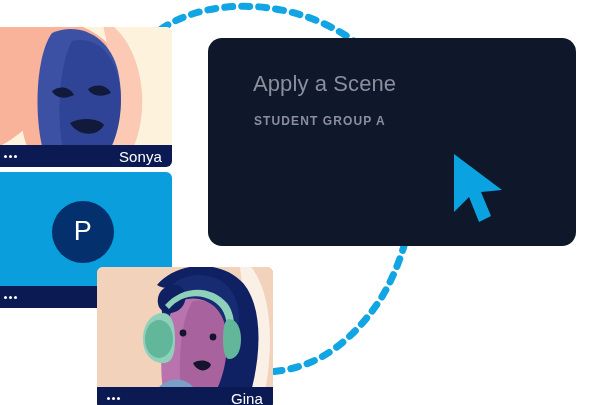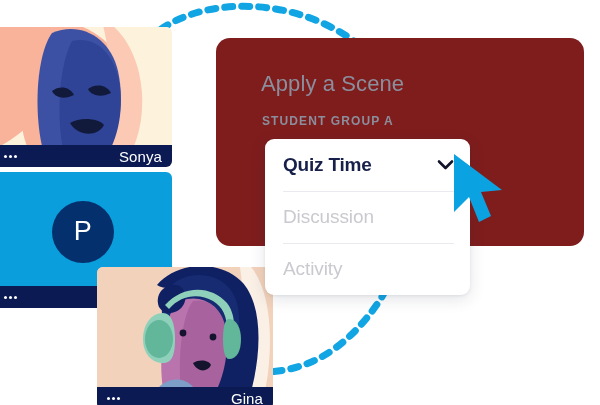--- a/index.html
+++ b/index.html
@@ -95,23 +95,23 @@
     display: flex;
     align-items: center;
     justify-content: center;
     font-size: 27px;
     letter-spacing: .5px;
   }
 
   
   #scene-panel {
     position: absolute;
-    left: 216px; top: 38px;
+    left: 208px; top: 38px;
     width: 368px; height: 208px;
-    background: #7f1d1d;
+    background: #0f172a;
     border-radius: 14px;
   }
   #panel-title {
     position: absolute;
     left: 45px; top: 33px;
     font-size: 22px;
     color: #8b8e9c;
     letter-spacing: .1px;
   }
   #panel-subtitle {
@@ -249,32 +249,18 @@
         </span>
       <span class="tile-name">Gina</span>
     </div>
   </div>
 
   <div id="scene-panel">
     <div id="panel-title">Apply a Scene</div>
     <div id="panel-subtitle">STUDENT GROUP A</div>
   </div>
 
-  <div id="scene-dropdown">
-    <div class="dd-option selected">
-      <span>Quiz Time</span>
-      <svg class="chev" viewBox="0 0 17 11">
-        <path d="M 2 2 L 8.5 8.5 L 15 2" fill="none" stroke="#11142b" stroke-width="2.6" stroke-linecap="round" stroke-linejoin="round"></path>
-      </svg>
-    </div>
-    <div class="dd-option muted">
-      <span>Discussion</span>
-    </div>
-    <div class="dd-option muted">
-      <span>Activity</span>
-    </div>
-  </div>
 
   <svg id="mouse-cursor" viewBox="0 0 58 74">
     <path d="M 2 2 L 2 60 L 17 45 L 27 70 L 39 64 L 29 40 L 50 38 Z" fill="#0aa2e0"></path>
   </svg>
 
 </div>
 
 </body></html>

